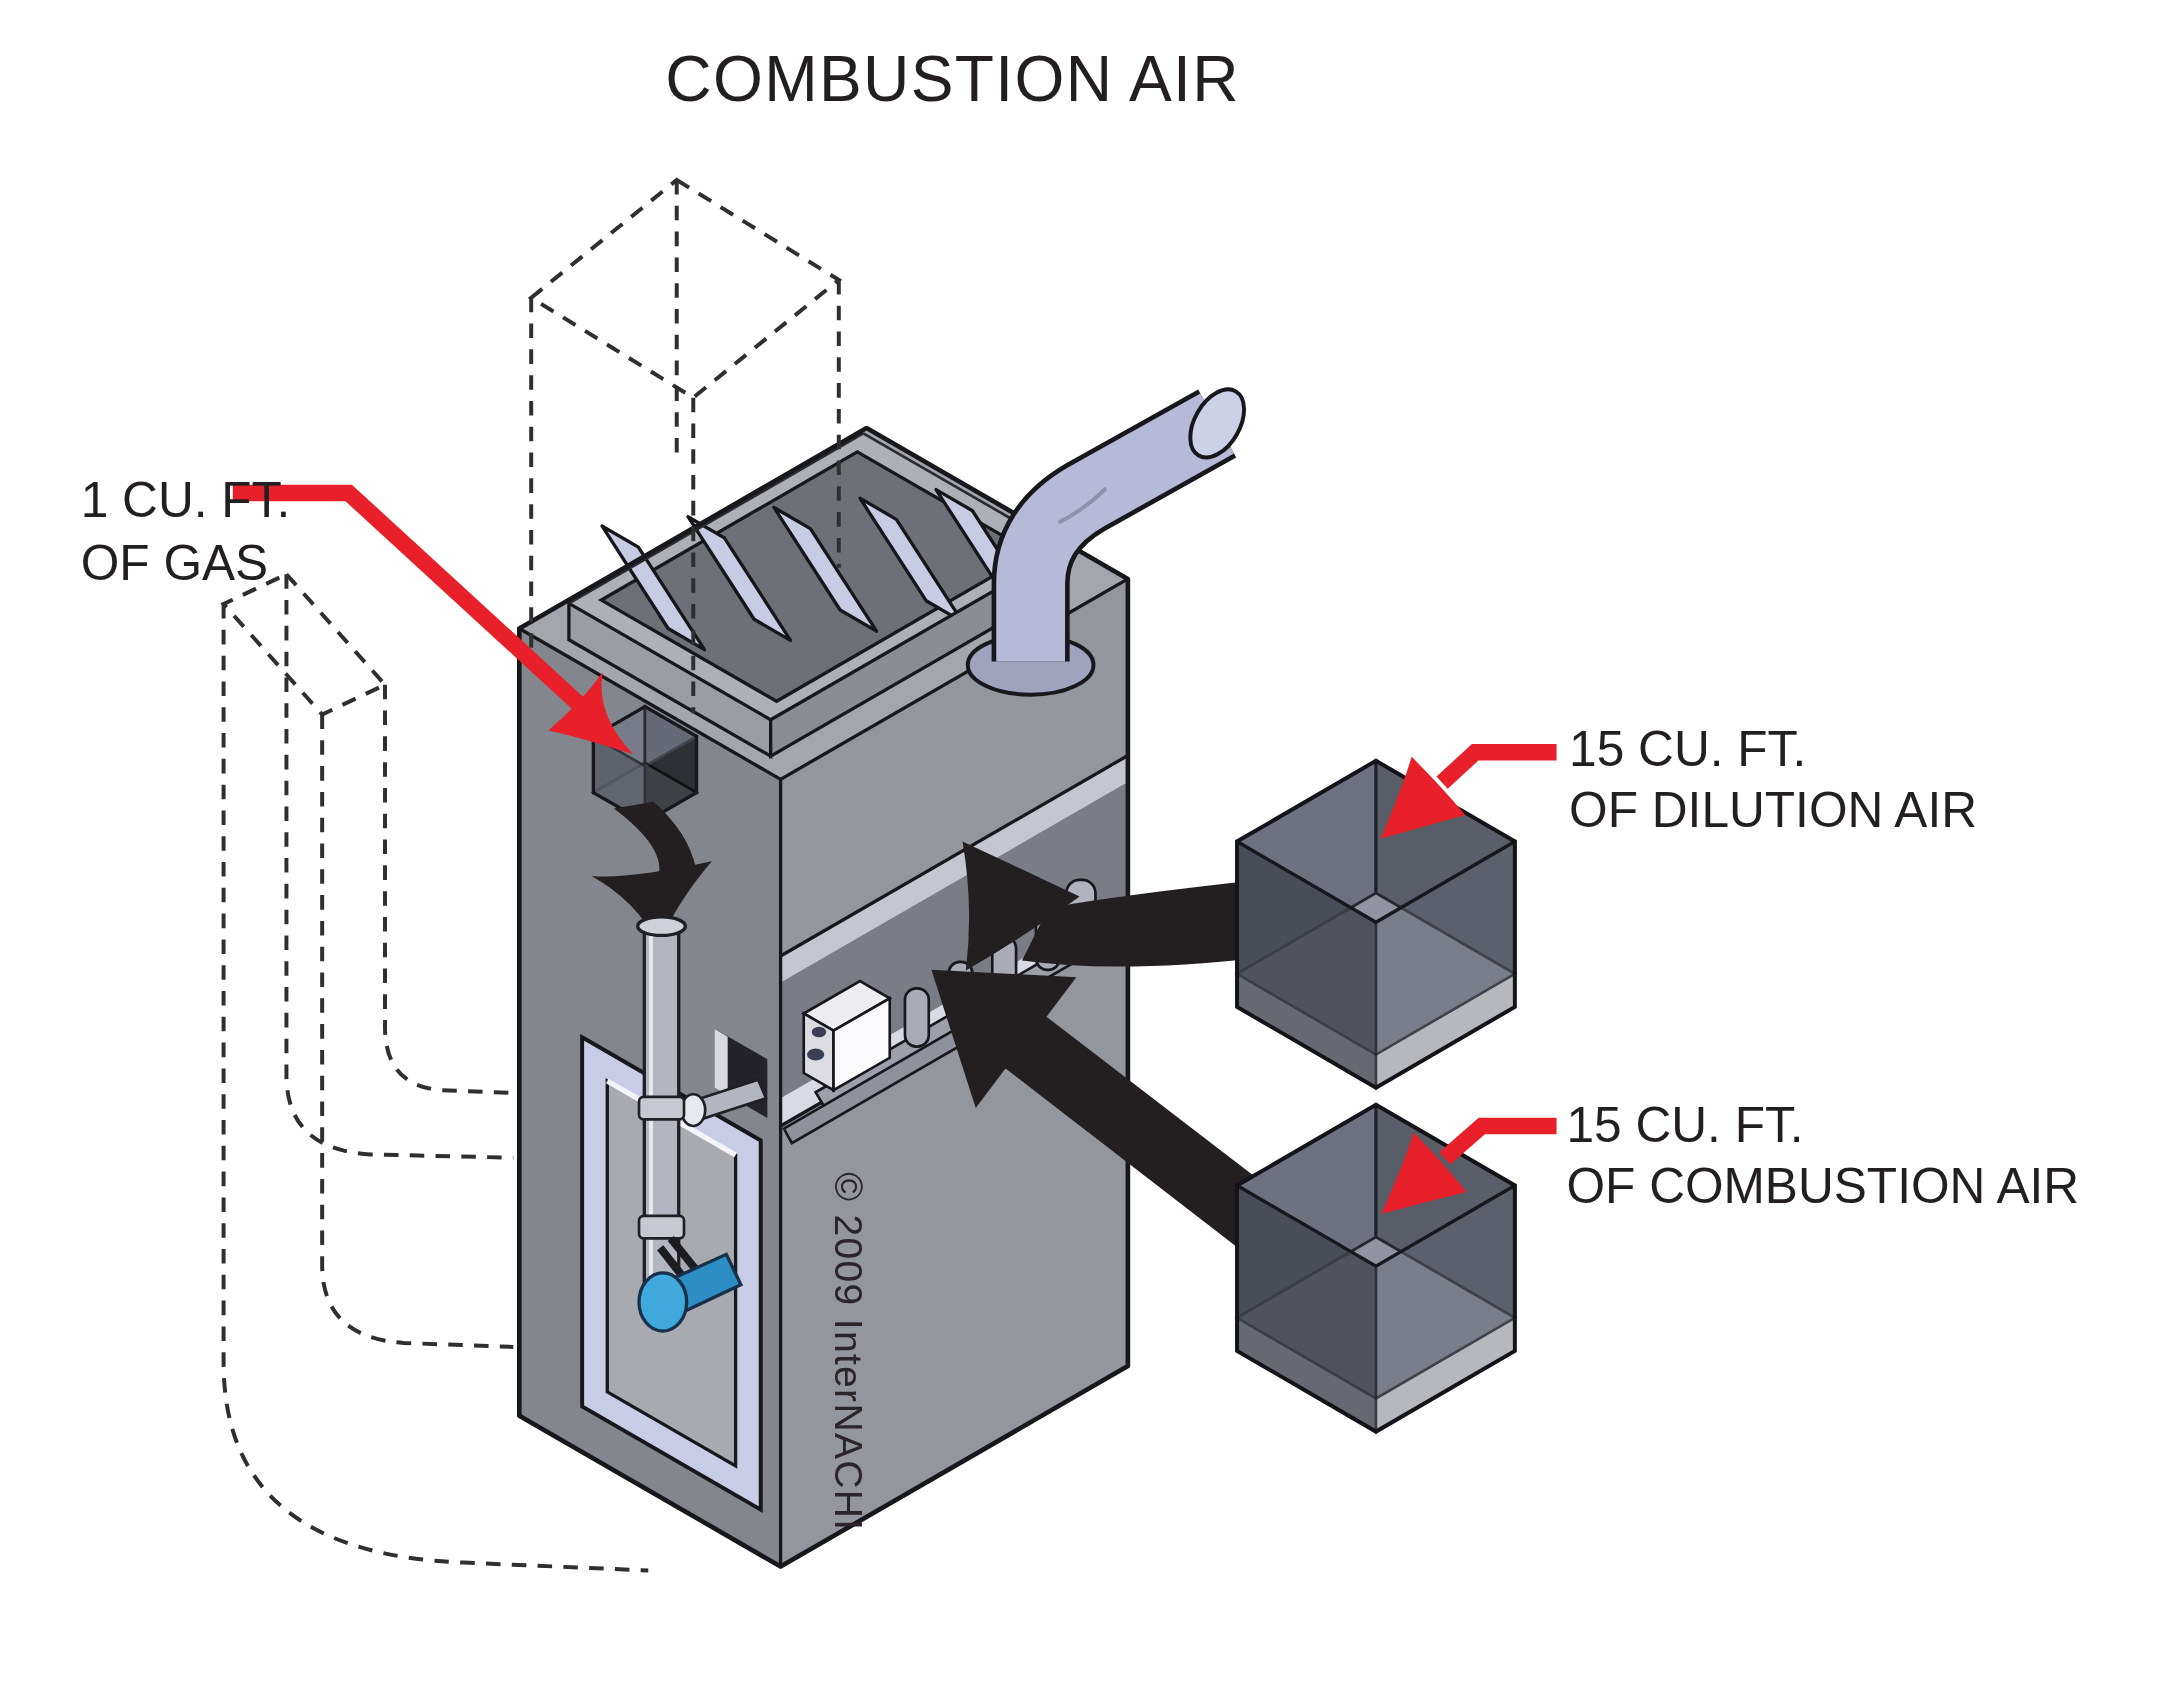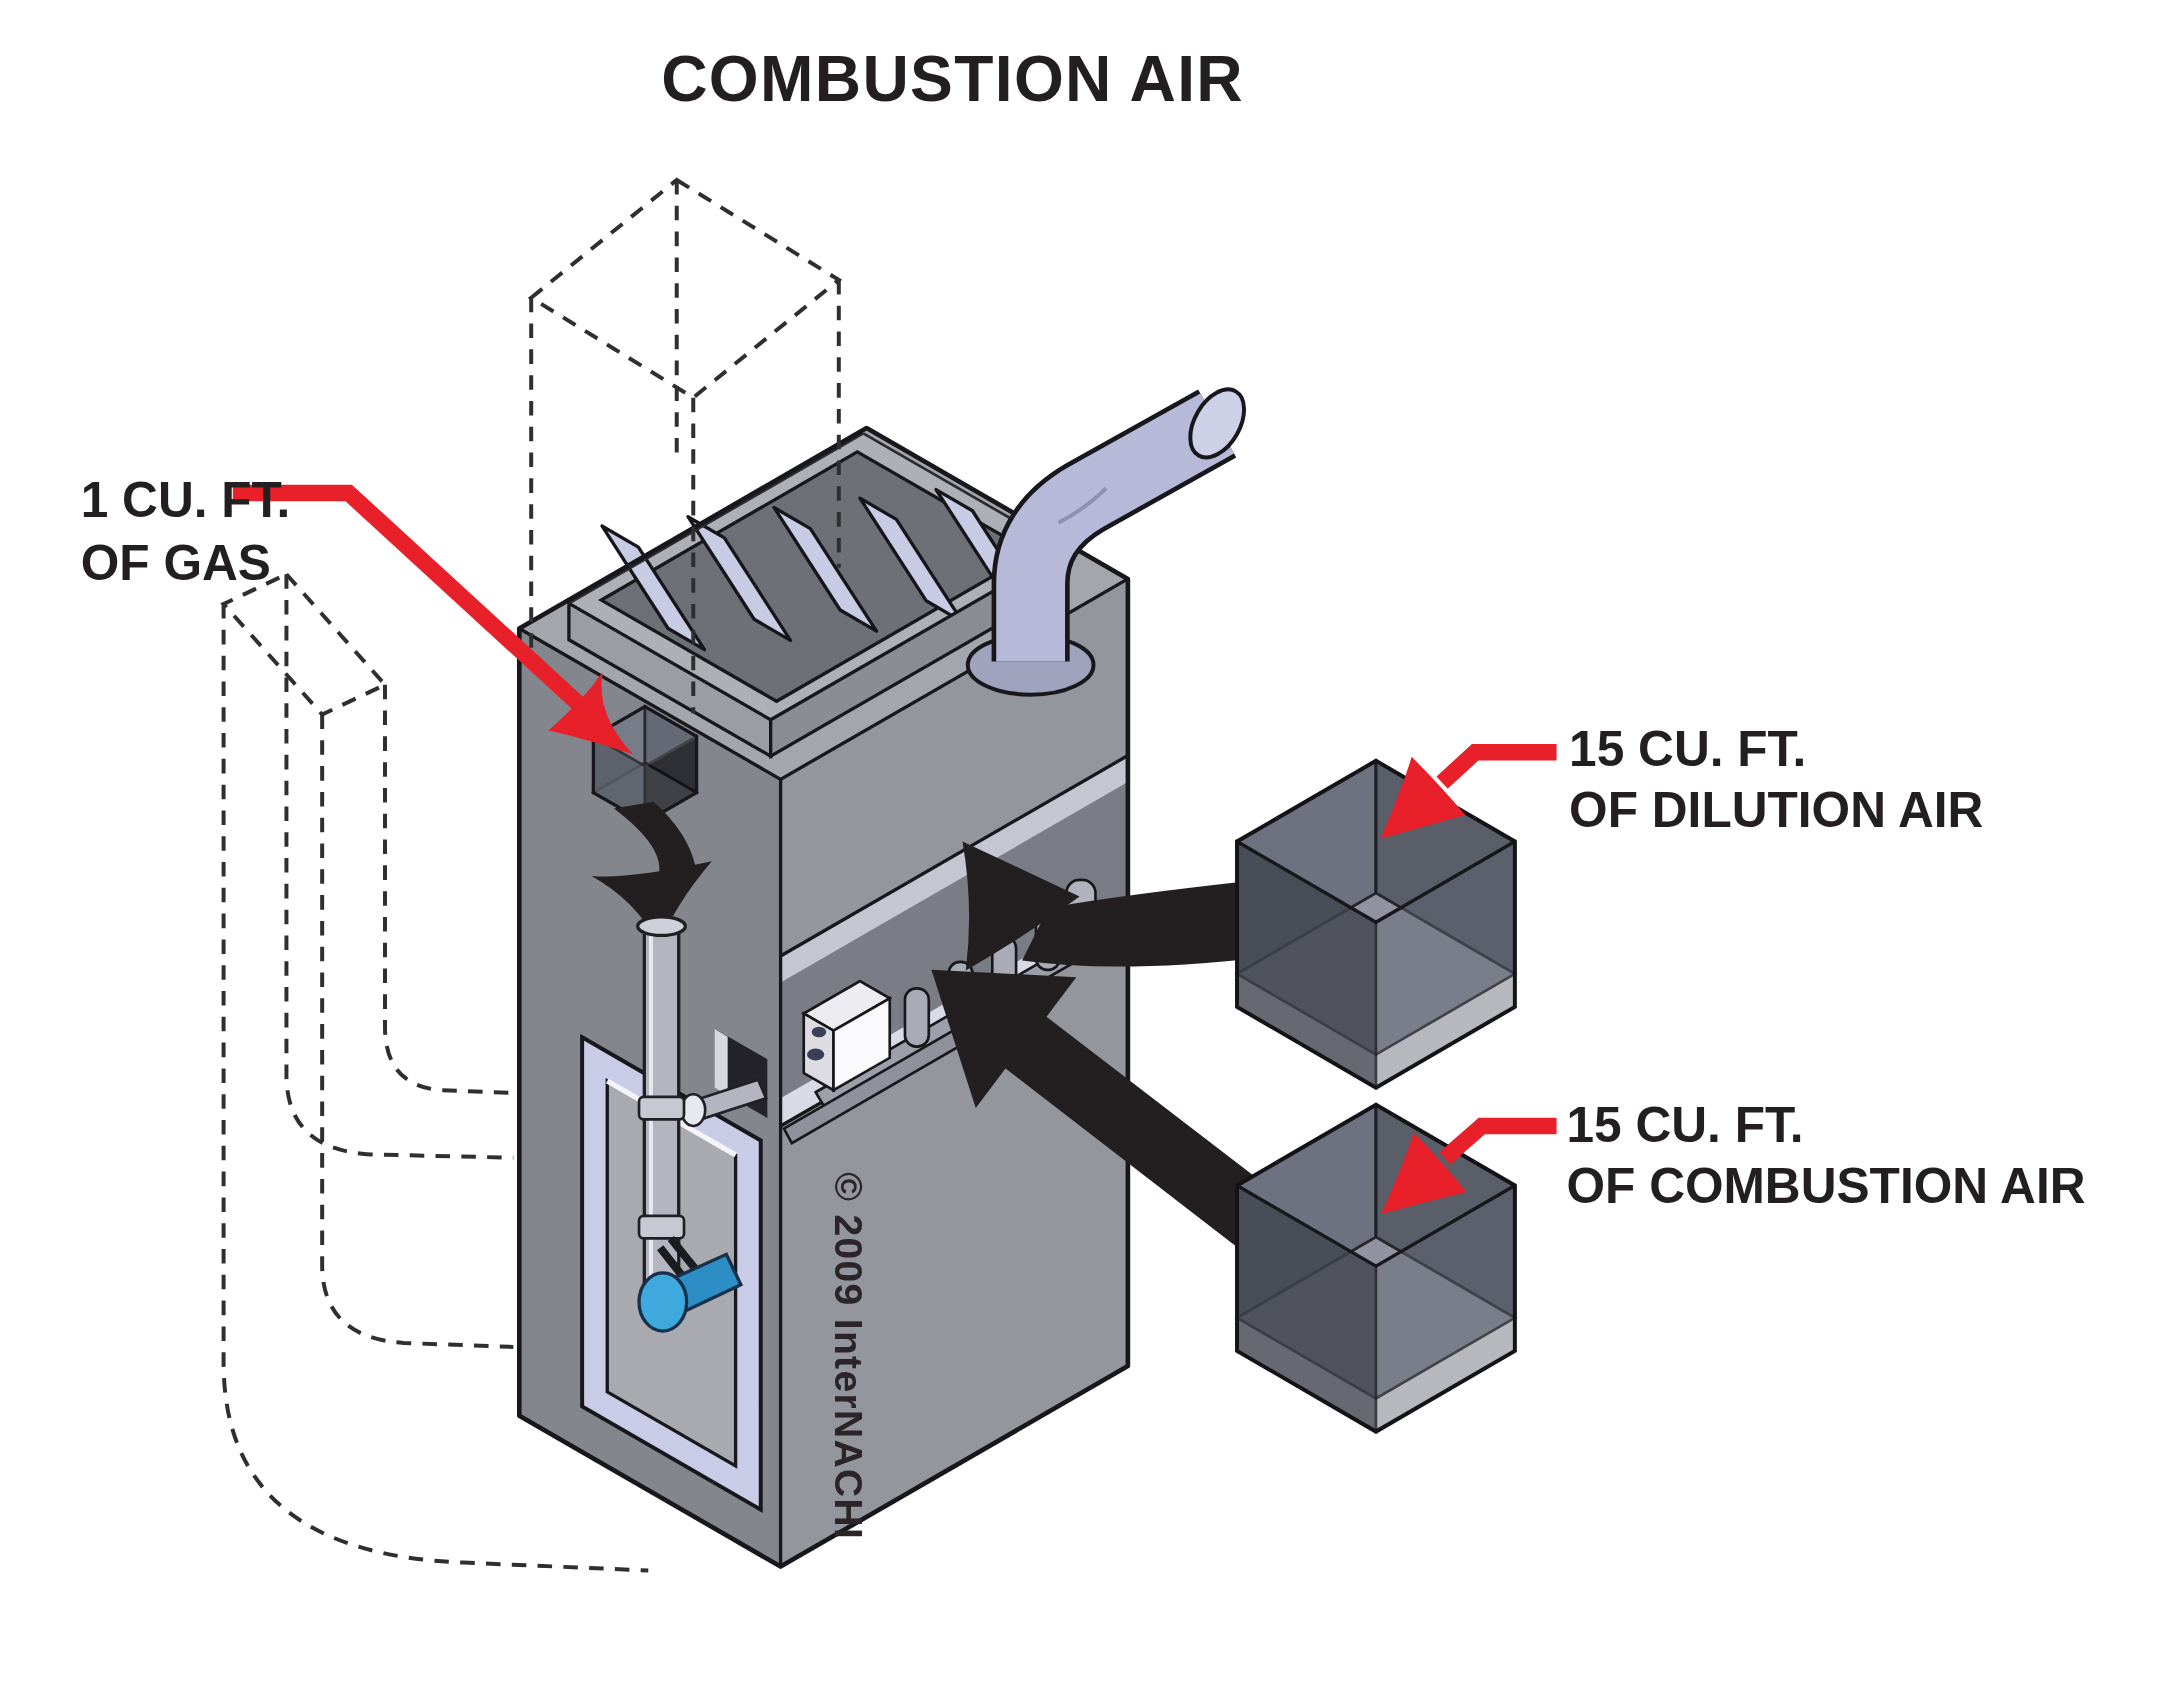--- a/index.html
+++ b/index.html
@@ -1,16 +1,16 @@
 <!DOCTYPE html>
 <html style="font-size:10.6px"><head>
 <meta charset="utf-8">
 <style>
   html,body{margin:0;padding:0;background:#ffffff;}
-  .stage{position:relative;width:2183px;height:1687px;background:#ffffff;overflow:hidden;font-weight:bold;}
+  .stage{position:relative;width:2183px;height:1687px;background:#ffffff;overflow:hidden;}
   svg{display:block;}
   text{font-family:"Liberation Sans","DejaVu Sans",sans-serif;fill:#231f20;}
   .title-text{font-size:97px;letter-spacing:2px;}
   .label-text{font-size:75px;}
   .copyright-text{font-size:59px;letter-spacing:2px;fill:#2b2428;}
   .dash{fill:none;stroke:#2f2f2f;stroke-width:6;stroke-dasharray:22 17;}
   .edge{fill:none;stroke:#17171c;stroke-width:7;stroke-linejoin:round;}
   .seam{fill:none;stroke:#17171c;stroke-width:5;}
   .thin{fill:none;stroke:#2a2a30;stroke-width:4;}
   .redline{fill:none;stroke-width:25;}

